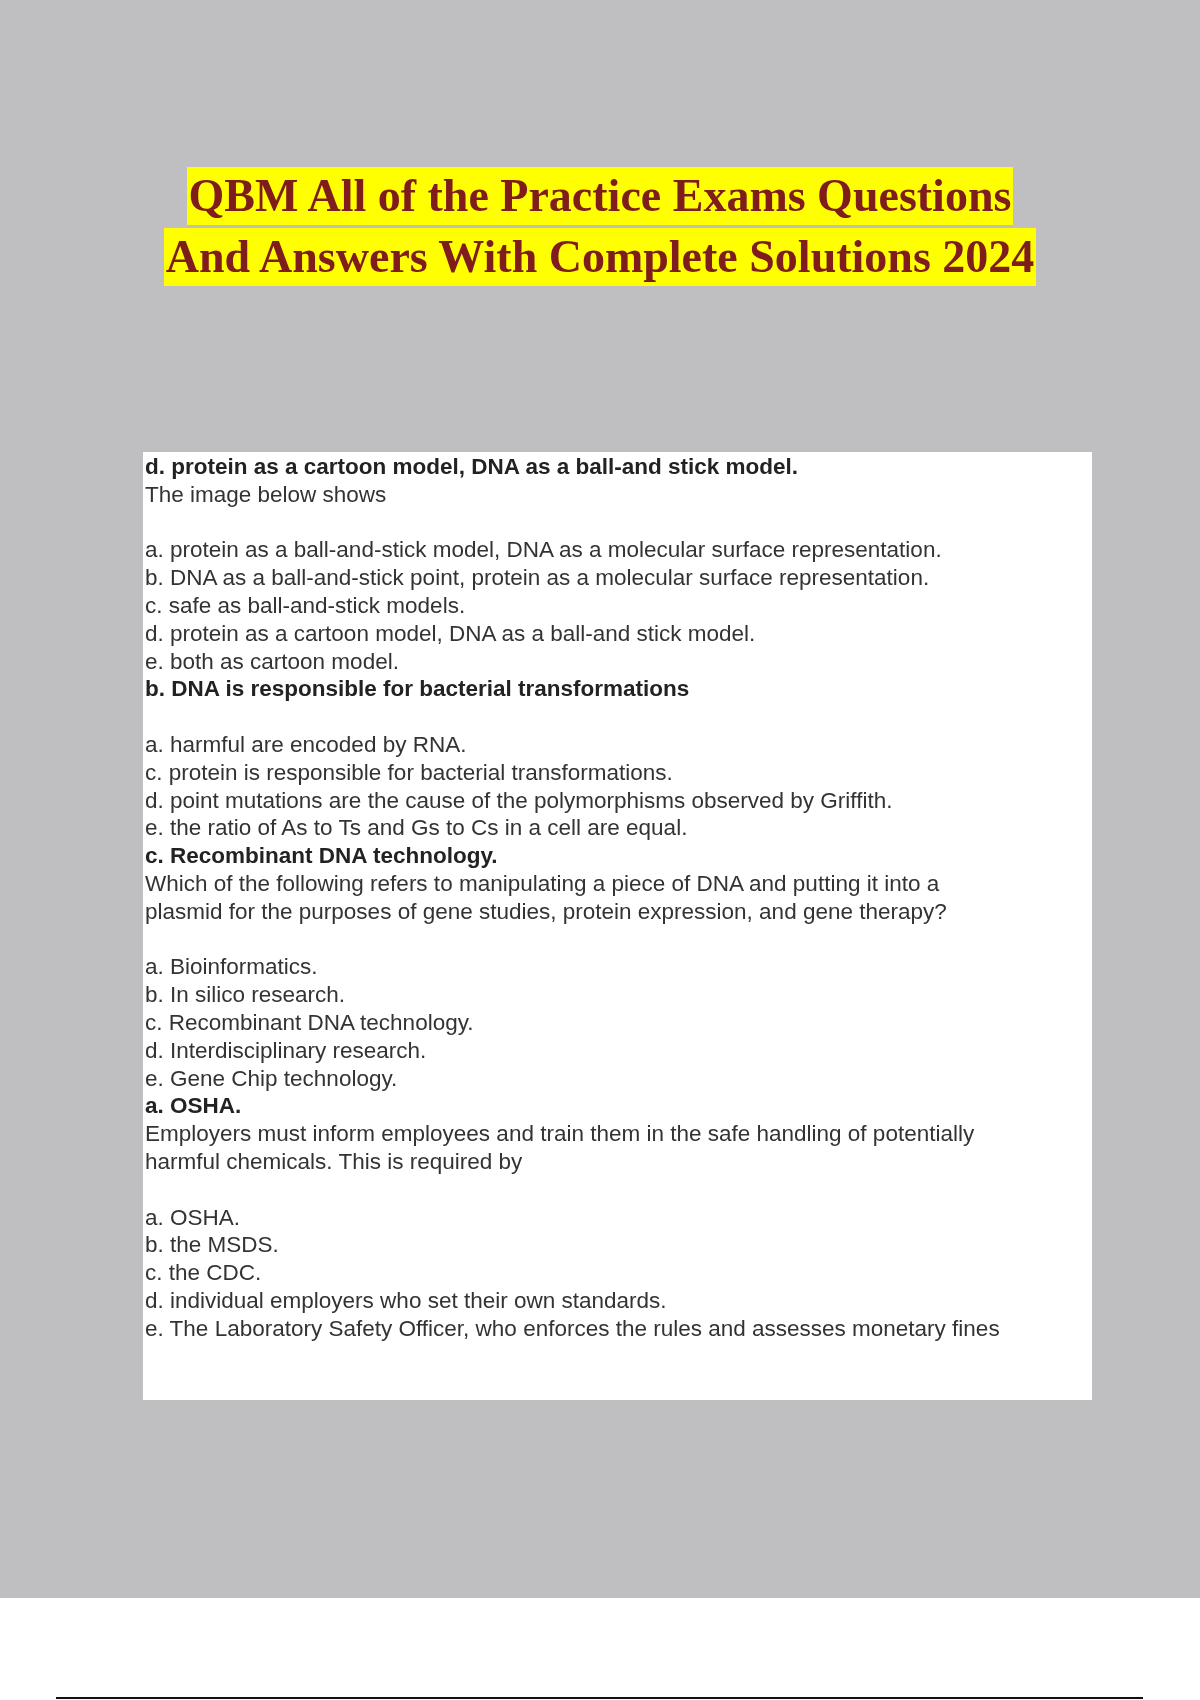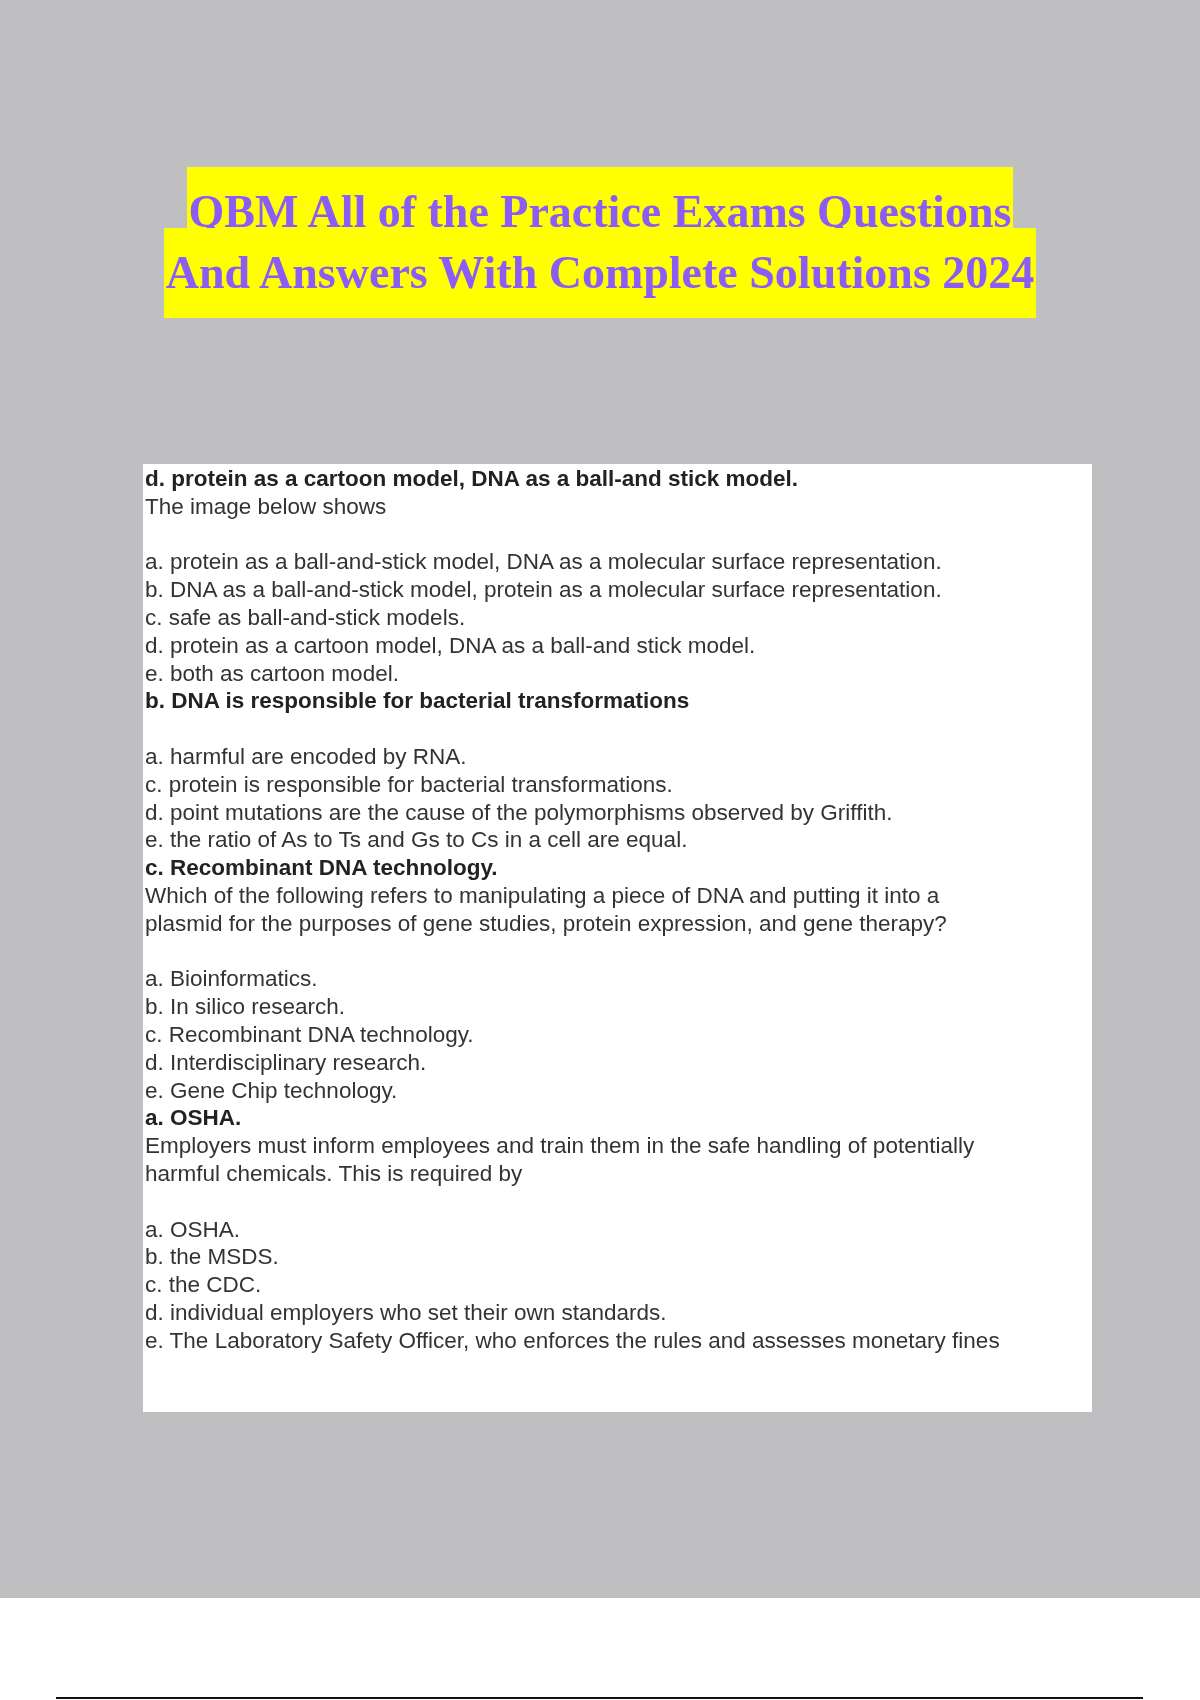--- a/index.html
+++ b/index.html
@@ -20,42 +20,41 @@
     }
     .title-block {
       position: absolute;
       left: 0; top: 167px;
       width: 1200px;
       text-align: center;
     }
     .title-line {
       display: inline-block;
       background: #ffff00;
-      color: #8b5cf6;
+      color: #7f1d1d;
       font-family: "Liberation Serif", serif;
       font-weight: bold;
       font-size: 46px;
       line-height: 58px;
-      padding: 16px 2px;
+      padding: 0 2px;
       margin: 0;
       white-space: nowrap;
     }
     .title-row { height: 61px; }
     .content-box {
       position: absolute;
       left: 143px; top: 452px;
       width: 949px;
       height: 948px;
       background: #ffffff;
       box-sizing: border-box;
       padding: 1px 0 0 2px;
       color: #333333;
       font-size: 22.5px;
       line-height: 27.8px;
-      margin-top: 12px;
     }
     .line { white-space: nowrap; display: block; }
     .answer { font-weight: bold; color: #222222; }
     .blank { display: block; height: 27.8px; }
     .footer-rule {
       position: absolute;
       left: 56px; top: 1697px;
       width: 1087px;
       height: 2px;
       background: #111111;
@@ -70,21 +69,21 @@
     <div class="title-row"><span class="title-line">And Answers With Complete Solutions 2024</span></div>
   </div>
 
   <div class="content-box">
 
     <div>
       <span class="line answer">d. protein as a cartoon model, DNA as a ball-and stick model.</span>
       <span class="line">The image below shows</span>
       <span class="blank"></span>
       <span class="line">a. protein as a ball-and-stick model, DNA as a molecular surface representation.</span>
-      <span class="line">b. DNA as a ball-and-stick model, protein as a molecular surface representation.</span>
+      <span class="line">b. DNA as a ball-and-stick point, protein as a molecular surface representation.</span>
       <span class="line">c. safe as ball-and-stick models.</span>
       <span class="line">d. protein as a cartoon model, DNA as a ball-and stick model.</span>
       <span class="line">e. both as cartoon model.</span>
     </div>
 
     <div>
       <span class="line answer">b. DNA is responsible for bacterial transformations</span>
       <span class="blank"></span>
       <span class="line">a. harmful are encoded by RNA.</span>
       <span class="line">c. protein is responsible for bacterial transformations.</span>

